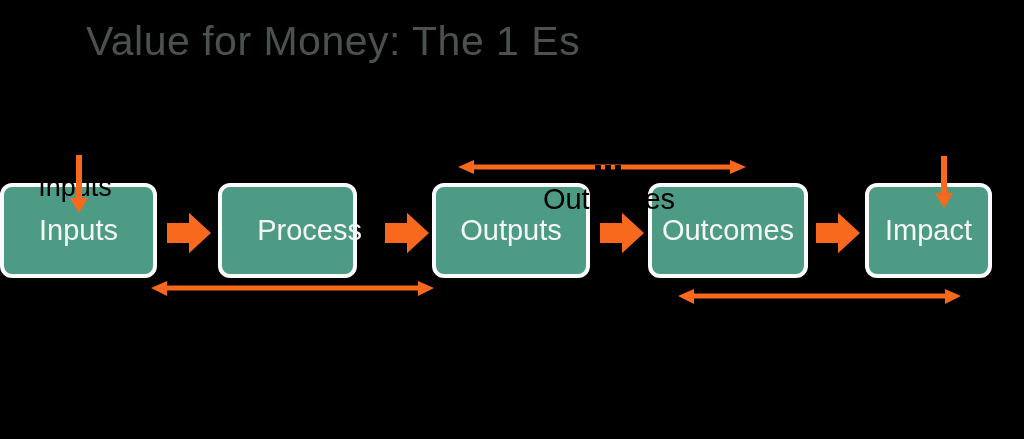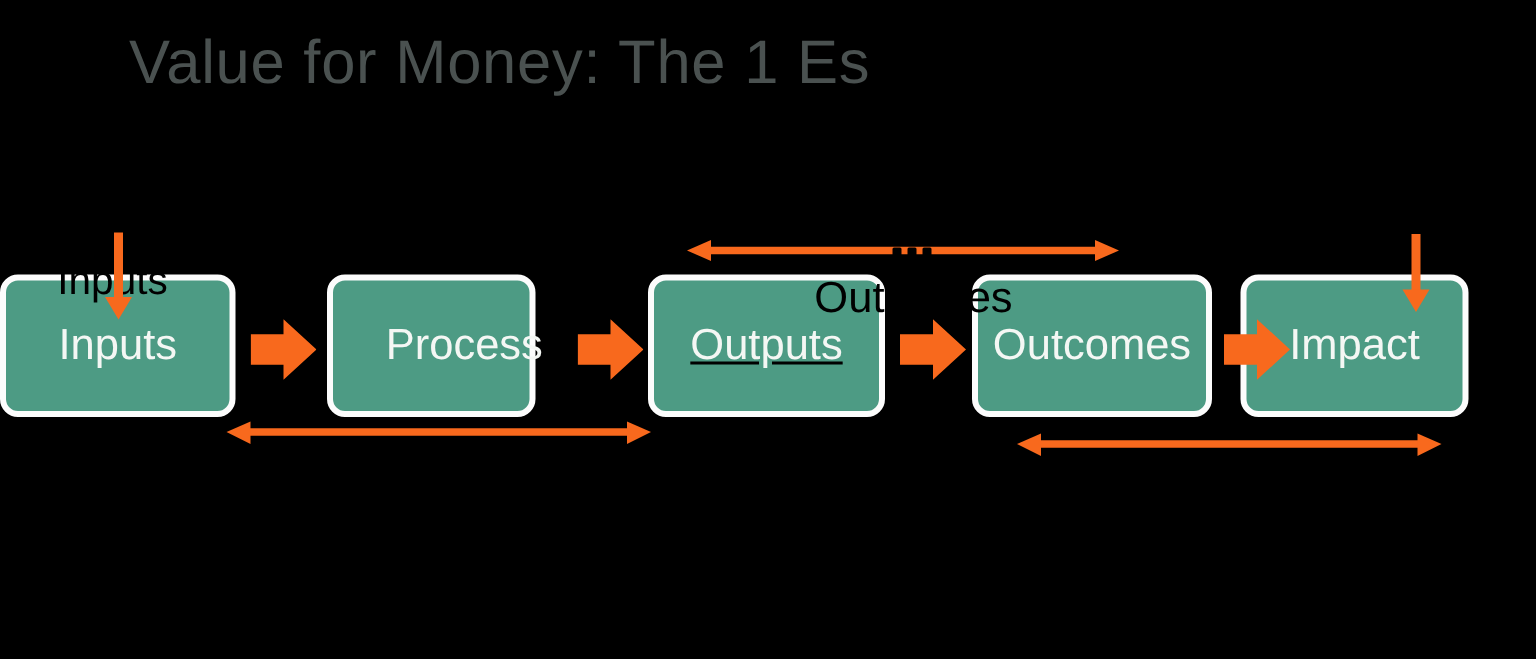--- a/index.html
+++ b/index.html
@@ -33,23 +33,23 @@
     display: flex; align-items: center; justify-content: center;
     z-index: 2;
   }
   .stage-box .stage-label {
     color: #F4F7F4;
     font-size: 29px;
     white-space: nowrap;
   }
   #box-inputs   { left: 0px;   width: 157px; }
   #box-process  { left: 218px; width: 139px; padding-left: 44px; }
-  #box-outputs  { left: 432px; width: 158px; text-decoration: underline; }
+  #box-outputs  { left: 432px; width: 158px; }
   #box-outcomes { left: 648px; width: 160px; }
-  #box-impact   { left: 827px; width: 152px; }
+  #box-impact   { left: 865px; width: 127px; }
 
   
   .ghost-label {
     color: #000000;
     z-index: 3;
     white-space: nowrap;
     text-align: center;
   }
   #ghost-inputs   { left: 15px;  top: 172px; width: 120px; font-size: 27px; }
   #ghost-outcomes { left: 539px; top: 183px; width: 140px; font-size: 29px; }

